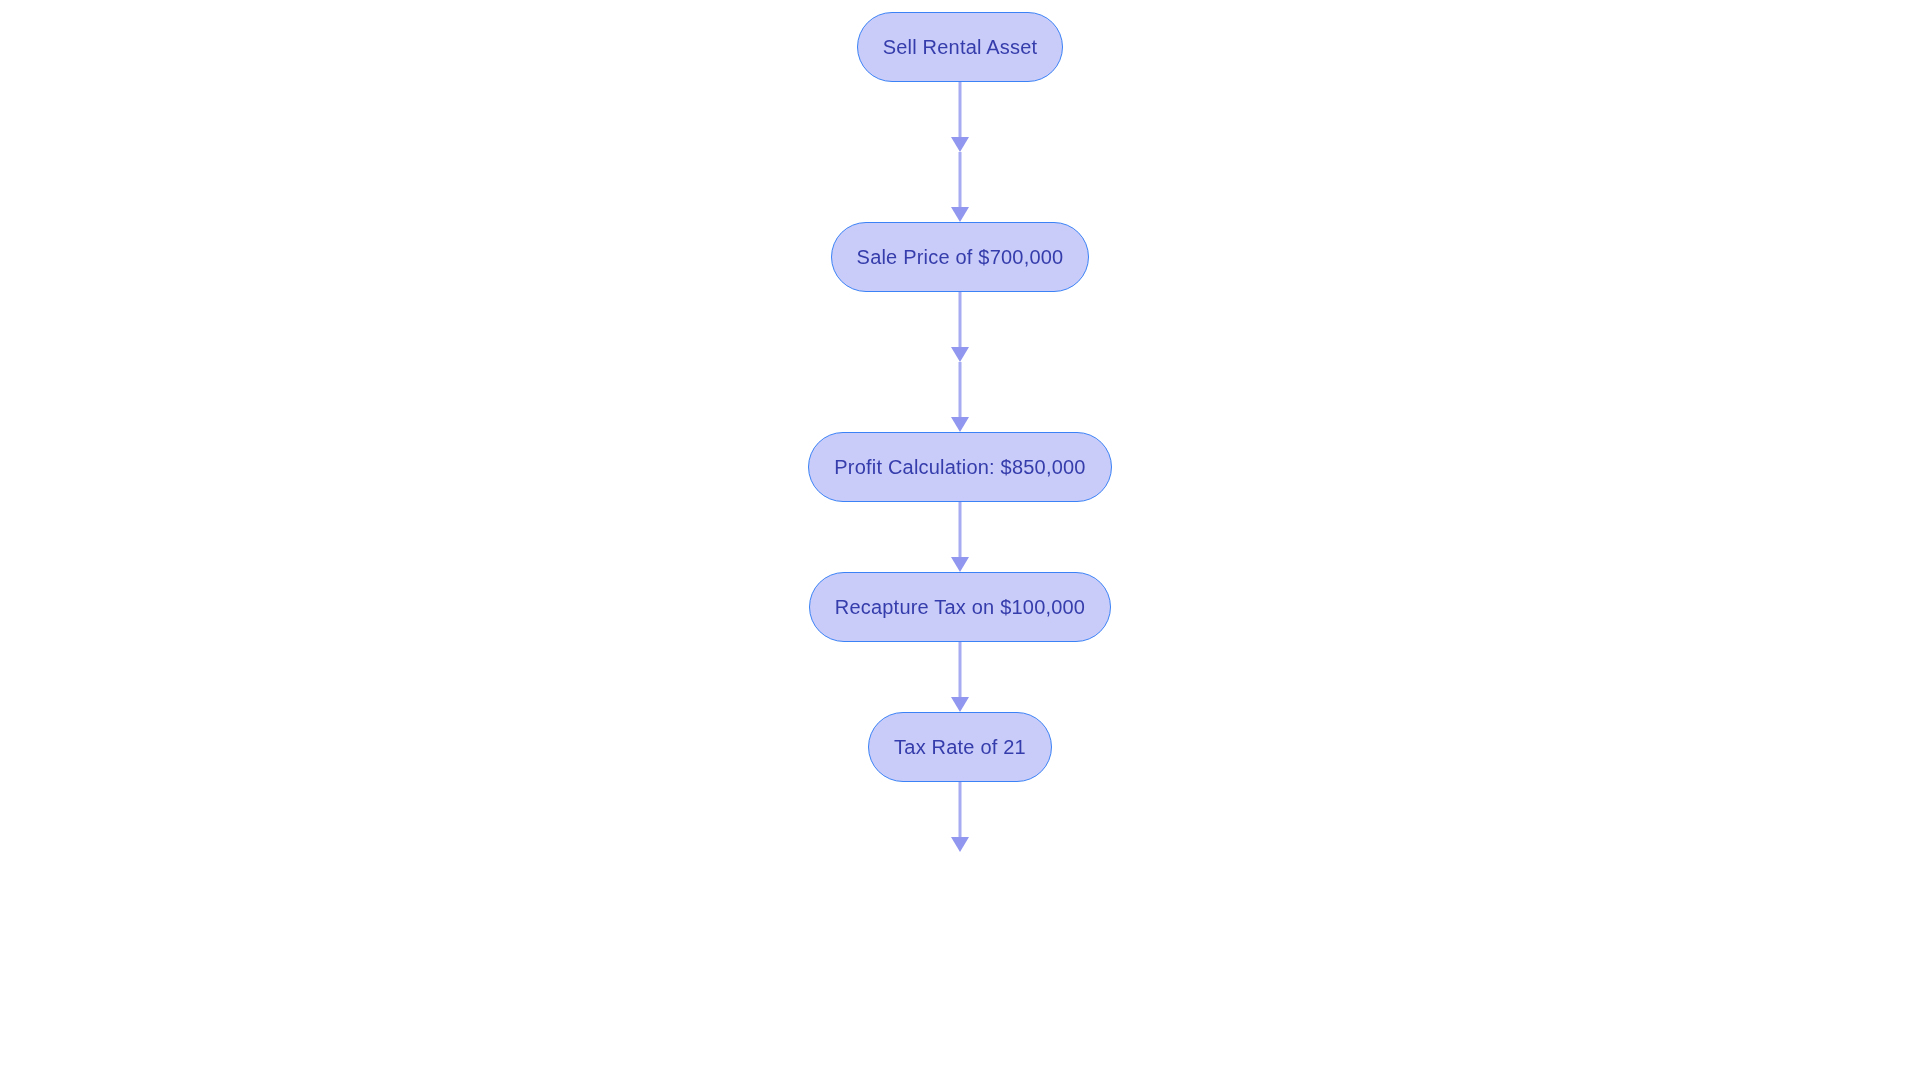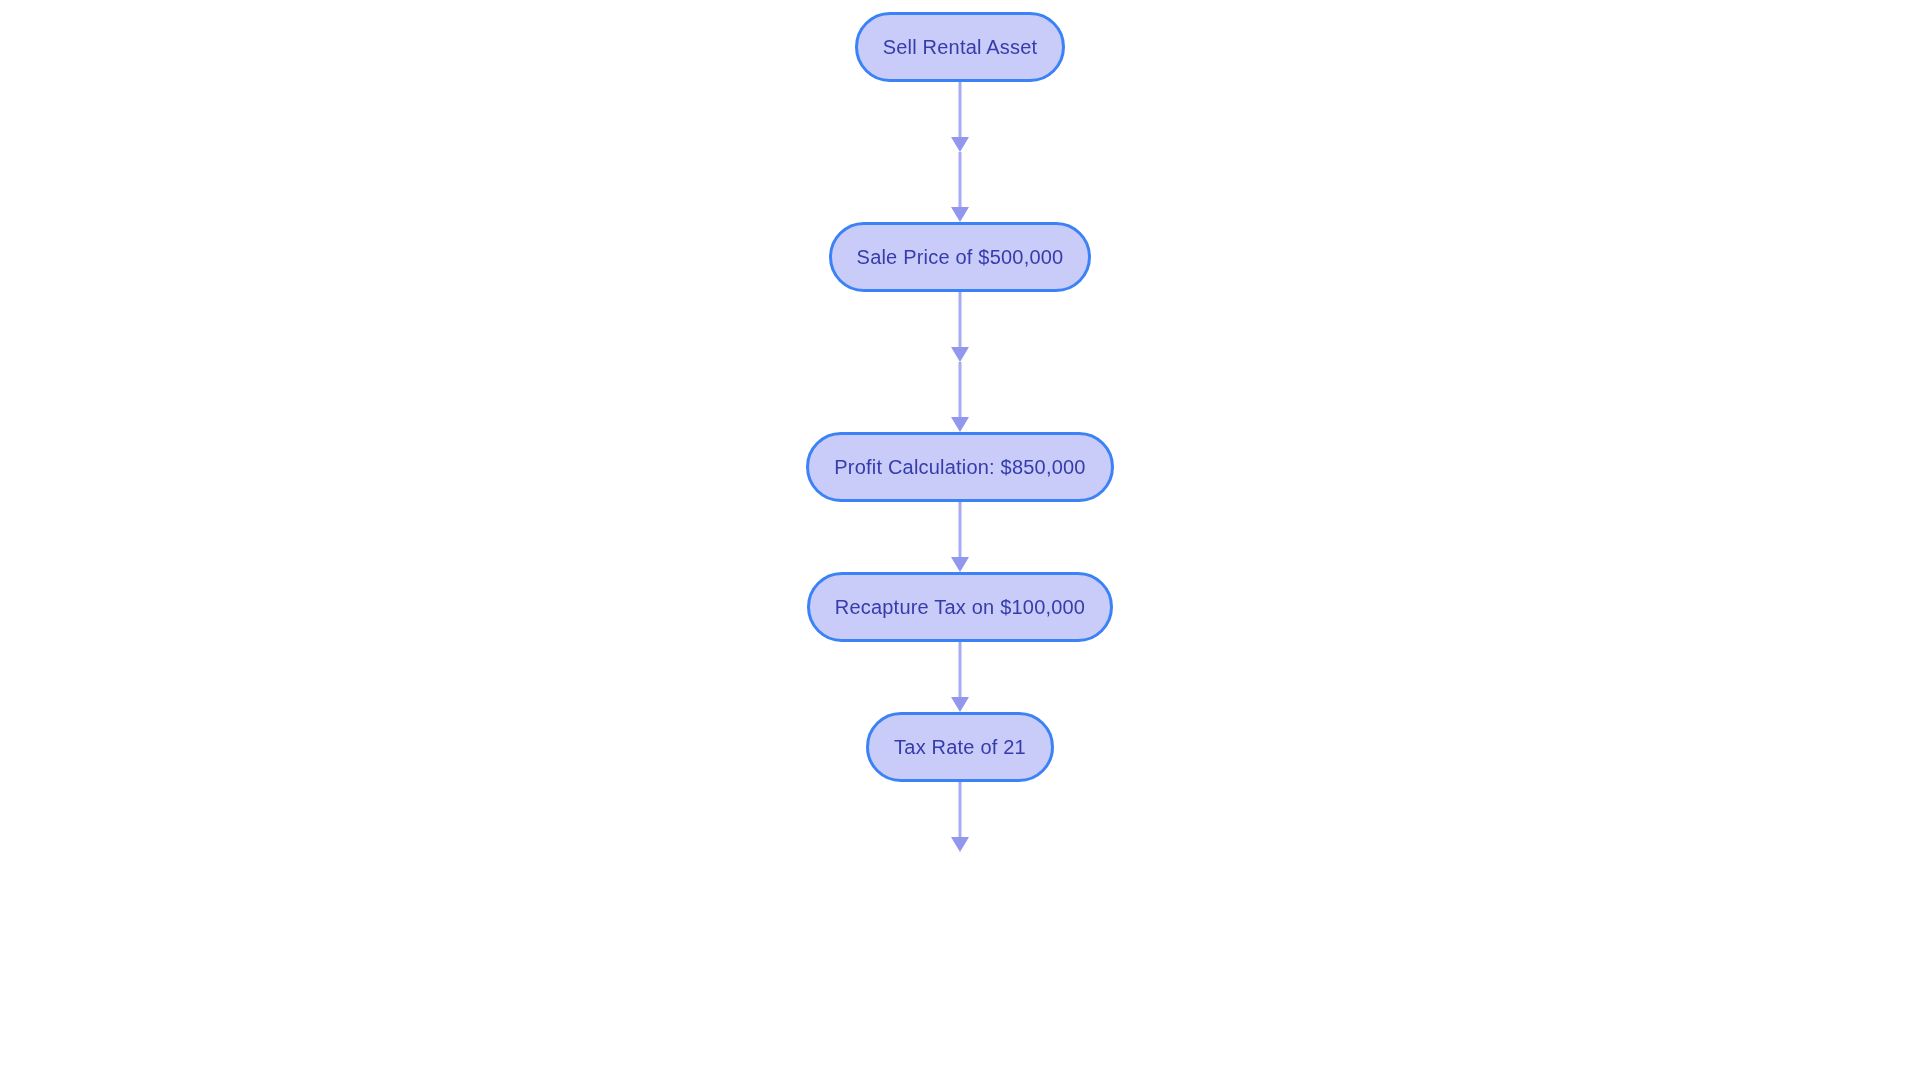--- a/index.html
+++ b/index.html
@@ -22,21 +22,21 @@
     align-items: center;
     padding-top: 12px;
   }
   .node {
     height: 70px;
     padding: 0 25px;
     display: flex;
     align-items: center;
     justify-content: center;
     background: #c9ccf8;
-    border: 3px solid #3b82f6;
+    border: 1px solid #3b82f6;
     border-radius: 36px;
     color: #353cab;
     font-size: 20px;
     letter-spacing: 0.2px;
     white-space: nowrap;
     flex: 0 0 auto;
   }
   .arrow {
     position: relative;
     width: 18px;
@@ -72,21 +72,21 @@
 <div class="canvas">
   <div class="flow">
 
     <div class="node">Sell Rental Asset</div>
 
     <div class="arrow"></div>
 
 
     <div class="arrow"></div>
 
-    <div class="node">Sale Price of $500,000</div>
+    <div class="node">Sale Price of $700,000</div>
 
     <div class="arrow"></div>
 
 
     <div class="arrow"></div>
 
     <div class="node">Profit Calculation: $850,000</div>
 
     <div class="arrow"></div>
 

